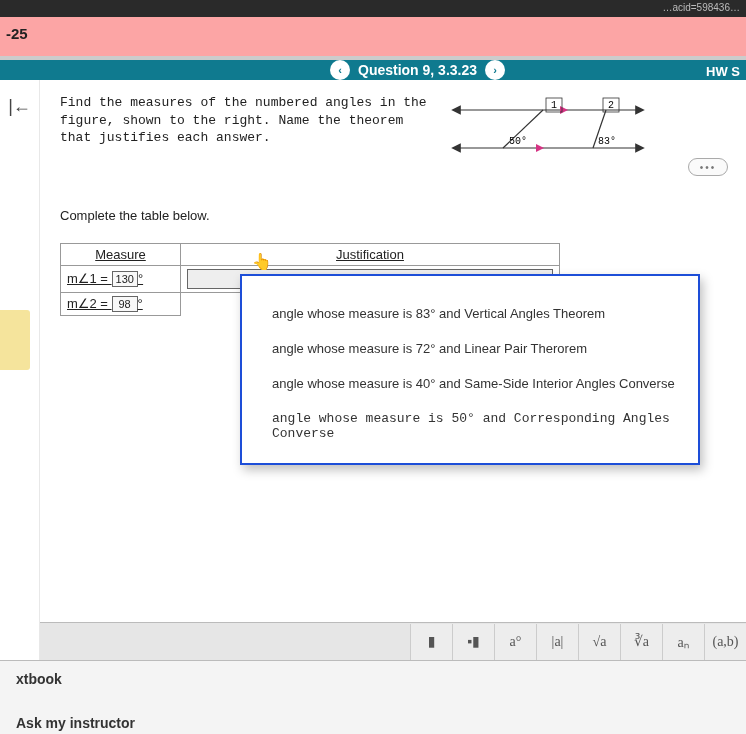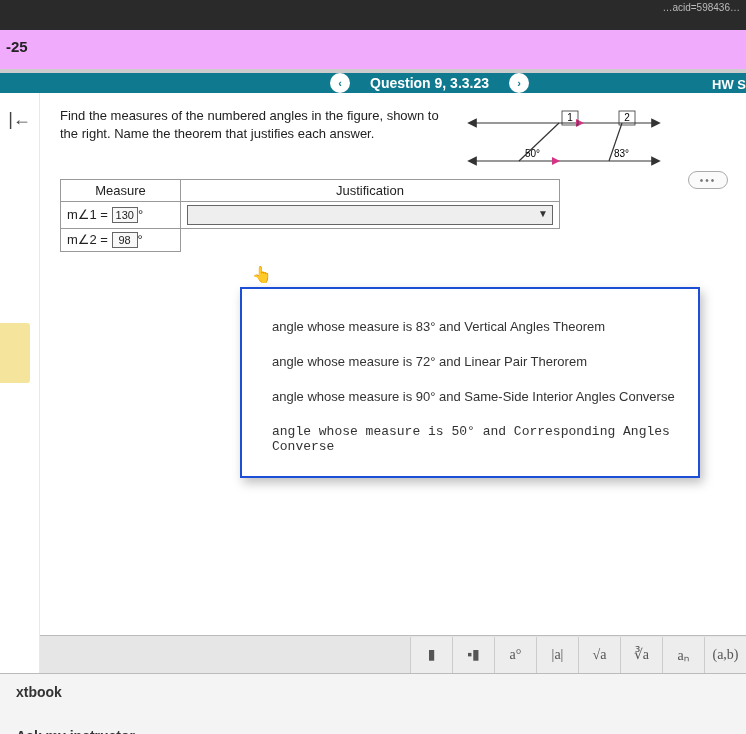--- a/index.html
+++ b/index.html
@@ -12,25 +12,25 @@
       position: relative;
       font-size: 13px;
       color: #222;
     }
     .top-strip {
       background: #2a2a2a;
       color: #bbb;
       font-size: 10px;
       text-align: right;
       padding: 2px 6px;
-      height: 30px;
+      height: 17px;
       overflow: hidden;
     }
     .page-header {
-      background: #f0abfc;
+      background: #fca5a5;
       padding: 8px 6px 14px;
       border-bottom: 4px solid #ccc;
     }
     .page-header .pg-num {
       font-weight: bold;
       color: #222;
       font-size: 15px;
     }
     .teal-bar {
       background: #0f7a8f;
@@ -56,24 +56,24 @@
     .nav-btn {
       width: 20px; height: 20px;
       border-radius: 50%;
       background: #fff;
       color: #0f7a8f;
       display: flex; align-items: center; justify-content: center;
       font-size: 11px;
       font-weight: bold;
       cursor: pointer;
     }
-    .q-label { font-weight: bold; font-size: 14px; margin: 0 16px; text-align: right; }
+    .q-label { font-weight: bold; font-size: 14px; margin: 0 4px; text-align: right; }
     .hw-block {
       position: absolute;
-      right: 0; top: 4px;
+      right: 6px; top: 4px;
       text-align: center;
       font-weight: bold;
     }
     .hw-block .sub { font-weight: normal; display:flex; align-items:center; gap:4px;}
     .radio-dot { display:inline-block;width:12px;height:12px;border:2px solid #fff;border-radius:50%; }
     .content {
       display: flex;
       background: #fff;
       height: 580px;
       position: relative;
@@ -97,21 +97,21 @@
       width: 30px; height: 60px;
       background: #f5e49c;
       border-top-right-radius: 3px;
       border-bottom-right-radius: 3px;
     }
     .main {
       flex: 1;
       padding: 14px 16px 0 20px;
       position: relative;
     }
-    .instr-row { display: flex; gap: 24px; }
+    .instr-row { display: flex; gap: 8px; font-family: Liberation Mono, monospace; }
     .instr { flex: 1; line-height: 1.35; color: #222; font-size: 13px; max-width: 380px;}
     .figure {
       width: 200px; height: 70px;
       position: relative;
       font-size: 12px;
     }
     .figure svg { position:absolute; top:0; left:0; }
     .more-pill {
       position: absolute;
       right: 18px; top: 78px;
@@ -122,23 +122,24 @@
       font-size:10px;color:#777;letter-spacing:2px;
       background:#fafafa;
       cursor:pointer;
     }
     .section-head {
       margin-top: 44px;
       font-size: 13px;
       color: #222;
     }
     table.ans {
-      margin-top: 2px;
+      margin-top: 20px;
       border-collapse: collapse;
       width: 500px;
+      text-decoration: underline;
     }
     table.ans th, table.ans td {
       border: 1px solid #999;
       padding: 3px 6px;
       font-size: 13px;
       text-align: left;
       vertical-align: middle;
       background:#fff;
     }
     table.ans th { text-align: center; font-weight: normal; height:22px;}
@@ -286,20 +287,21 @@
           <text x="163" y="14" font-size="10" text-anchor="middle">2</text>
 
           <text x="61" y="50" font-size="10">50°</text>
           <text x="150" y="50" font-size="10">83°</text>
         </svg>
       </div>
     </div>
 
     <div class="more-pill">•••</div>
 
+    <div class="section-head">Complete the table below.</div>
 
     <table class="ans">
       <tbody>
           <tr>
         <th style="width:120px">Measure</th>
         <th>Justification</th>
       </tr>
       <tr>
         <td class="meas-cell">
           <span>m∠1 = </span><span class="deg-input">130</span><span>°</span>
@@ -315,21 +317,21 @@
 
       </tr>
     </tbody>
       </table>
 
     <span class="cursor-ic">👆</span>
 
     <div class="dropdown">
       <div class="opt">angle whose measure is 83° and Vertical Angles Theorem</div>
       <div class="opt">angle whose measure is 72° and Linear Pair Therorem</div>
-      <div class="opt">angle whose measure is 90° and Same-Side Interior Angles Converse</div>
+      <div class="opt">angle whose measure is 40° and Same-Side Interior Angles Converse</div>
       <div class="opt">angle whose measure is 50° and Corresponding Angles Converse</div>
     </div>
 
     <div class="toolbar">
       <div class="tool">▮</div>
       <div class="tool">▪▮</div>
       <div class="tool">a°</div>
       <div class="tool">|a|</div>
       <div class="tool">√a</div>
       <div class="tool">∛a</div>

